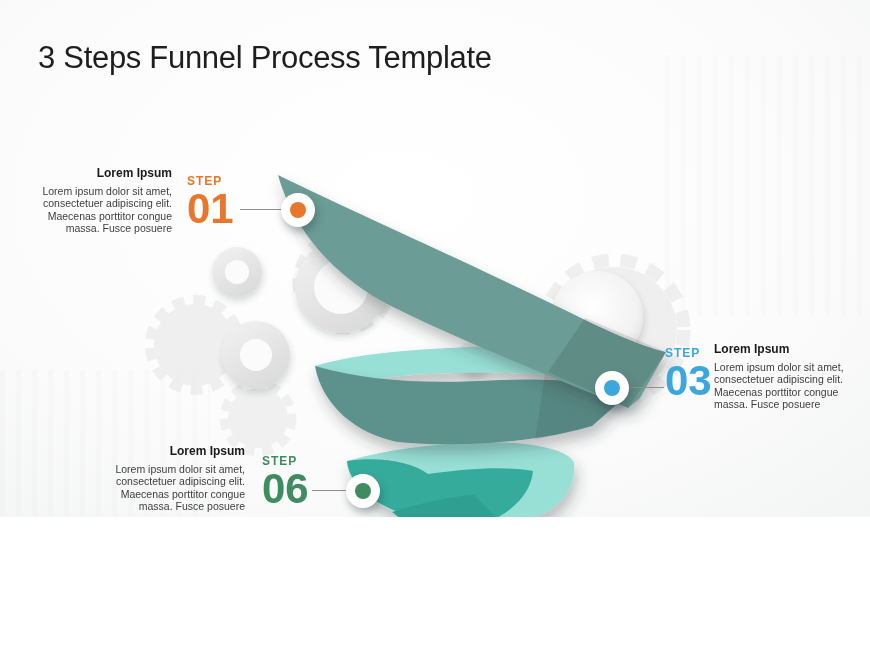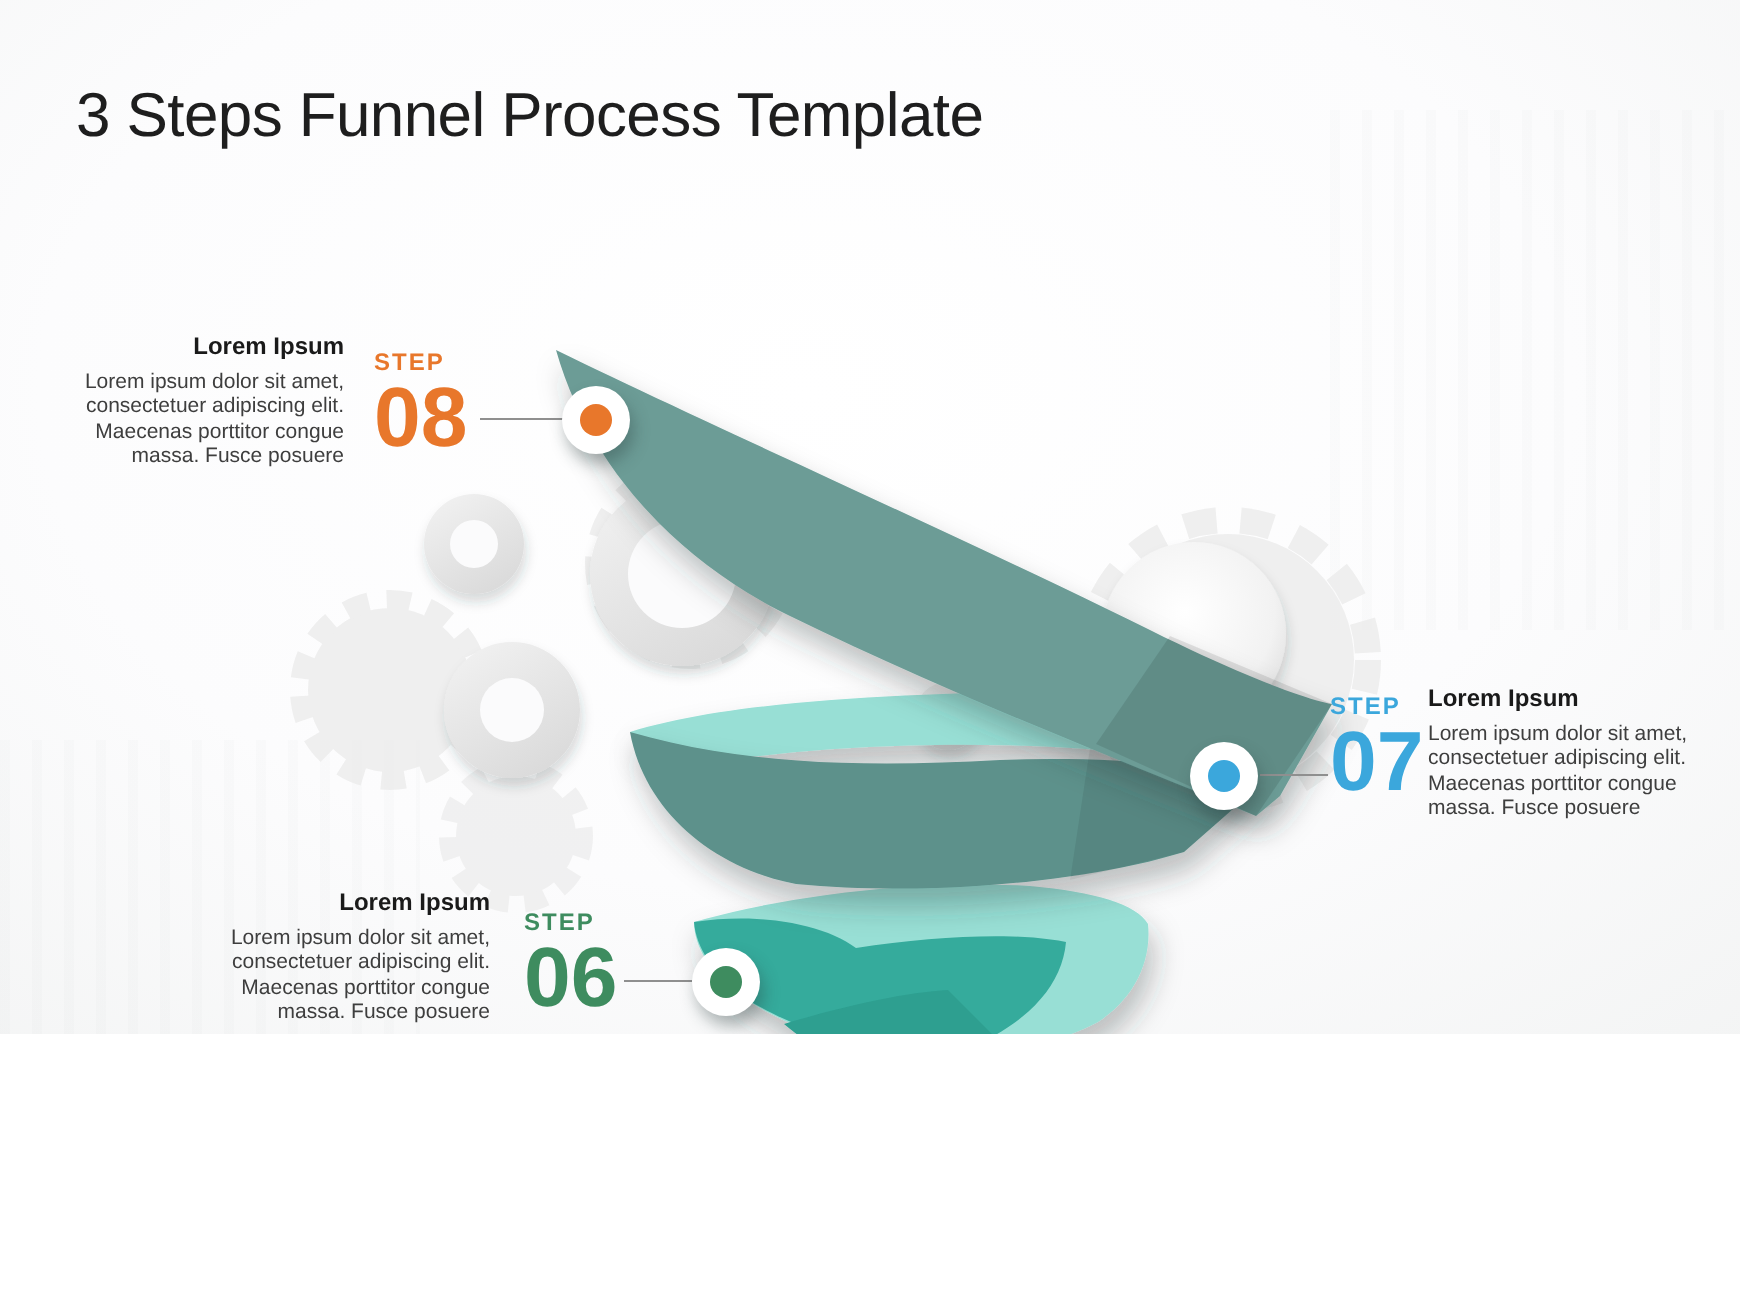--- a/index.html
+++ b/index.html
@@ -139,21 +139,21 @@
 
   <div class="text-block tb-right t1">
     <p class="hd">Lorem Ipsum</p>
     <div class="bl">Lorem ipsum dolor sit amet,</div>
     <div class="bl">consectetuer adipiscing elit.</div>
     <div class="bl">Maecenas porttitor congue</div>
     <div class="bl">massa. Fusce posuere</div>
   </div>
   <div class="step-label l1">
     <span class="step-word" style="color: rgb(232, 119, 43);">STEP</span>
-    <span class="step-num" style="color: rgb(232, 119, 43);">08</span>
+    <span class="step-num" style="color: rgb(232, 119, 43);">01</span>
   </div>
   <div class="connector c1" style="background: rgb(143, 143, 143);"></div>
   <div class="marker m1">
     <div class="dot" style="background: rgb(232, 119, 43);"></div>
   </div>
 
   <div class="text-block tb-right t2">
     <p class="hd">Lorem Ipsum</p>
     <div class="bl">Lorem ipsum dolor sit amet,</div>
     <div class="bl">consectetuer adipiscing elit.</div>
@@ -171,20 +171,20 @@
 
   <div class="text-block tb-left t3">
     <p class="hd">Lorem Ipsum</p>
     <div class="bl">Lorem ipsum dolor sit amet,</div>
     <div class="bl">consectetuer adipiscing elit.</div>
     <div class="bl">Maecenas porttitor congue</div>
     <div class="bl">massa. Fusce posuere</div>
   </div>
   <div class="step-label l3">
     <span class="step-word" style="color: rgb(59, 167, 220);">STEP</span>
-    <span class="step-num" style="color: rgb(59, 167, 220);">07</span>
+    <span class="step-num" style="color: rgb(59, 167, 220);">03</span>
   </div>
   <div class="connector c3" style="background: rgb(143, 143, 143);"></div>
   <div class="marker m3">
     <div class="dot" style="background: rgb(59, 167, 220);"></div>
   </div>
 
 </div>
 
 </body></html>

